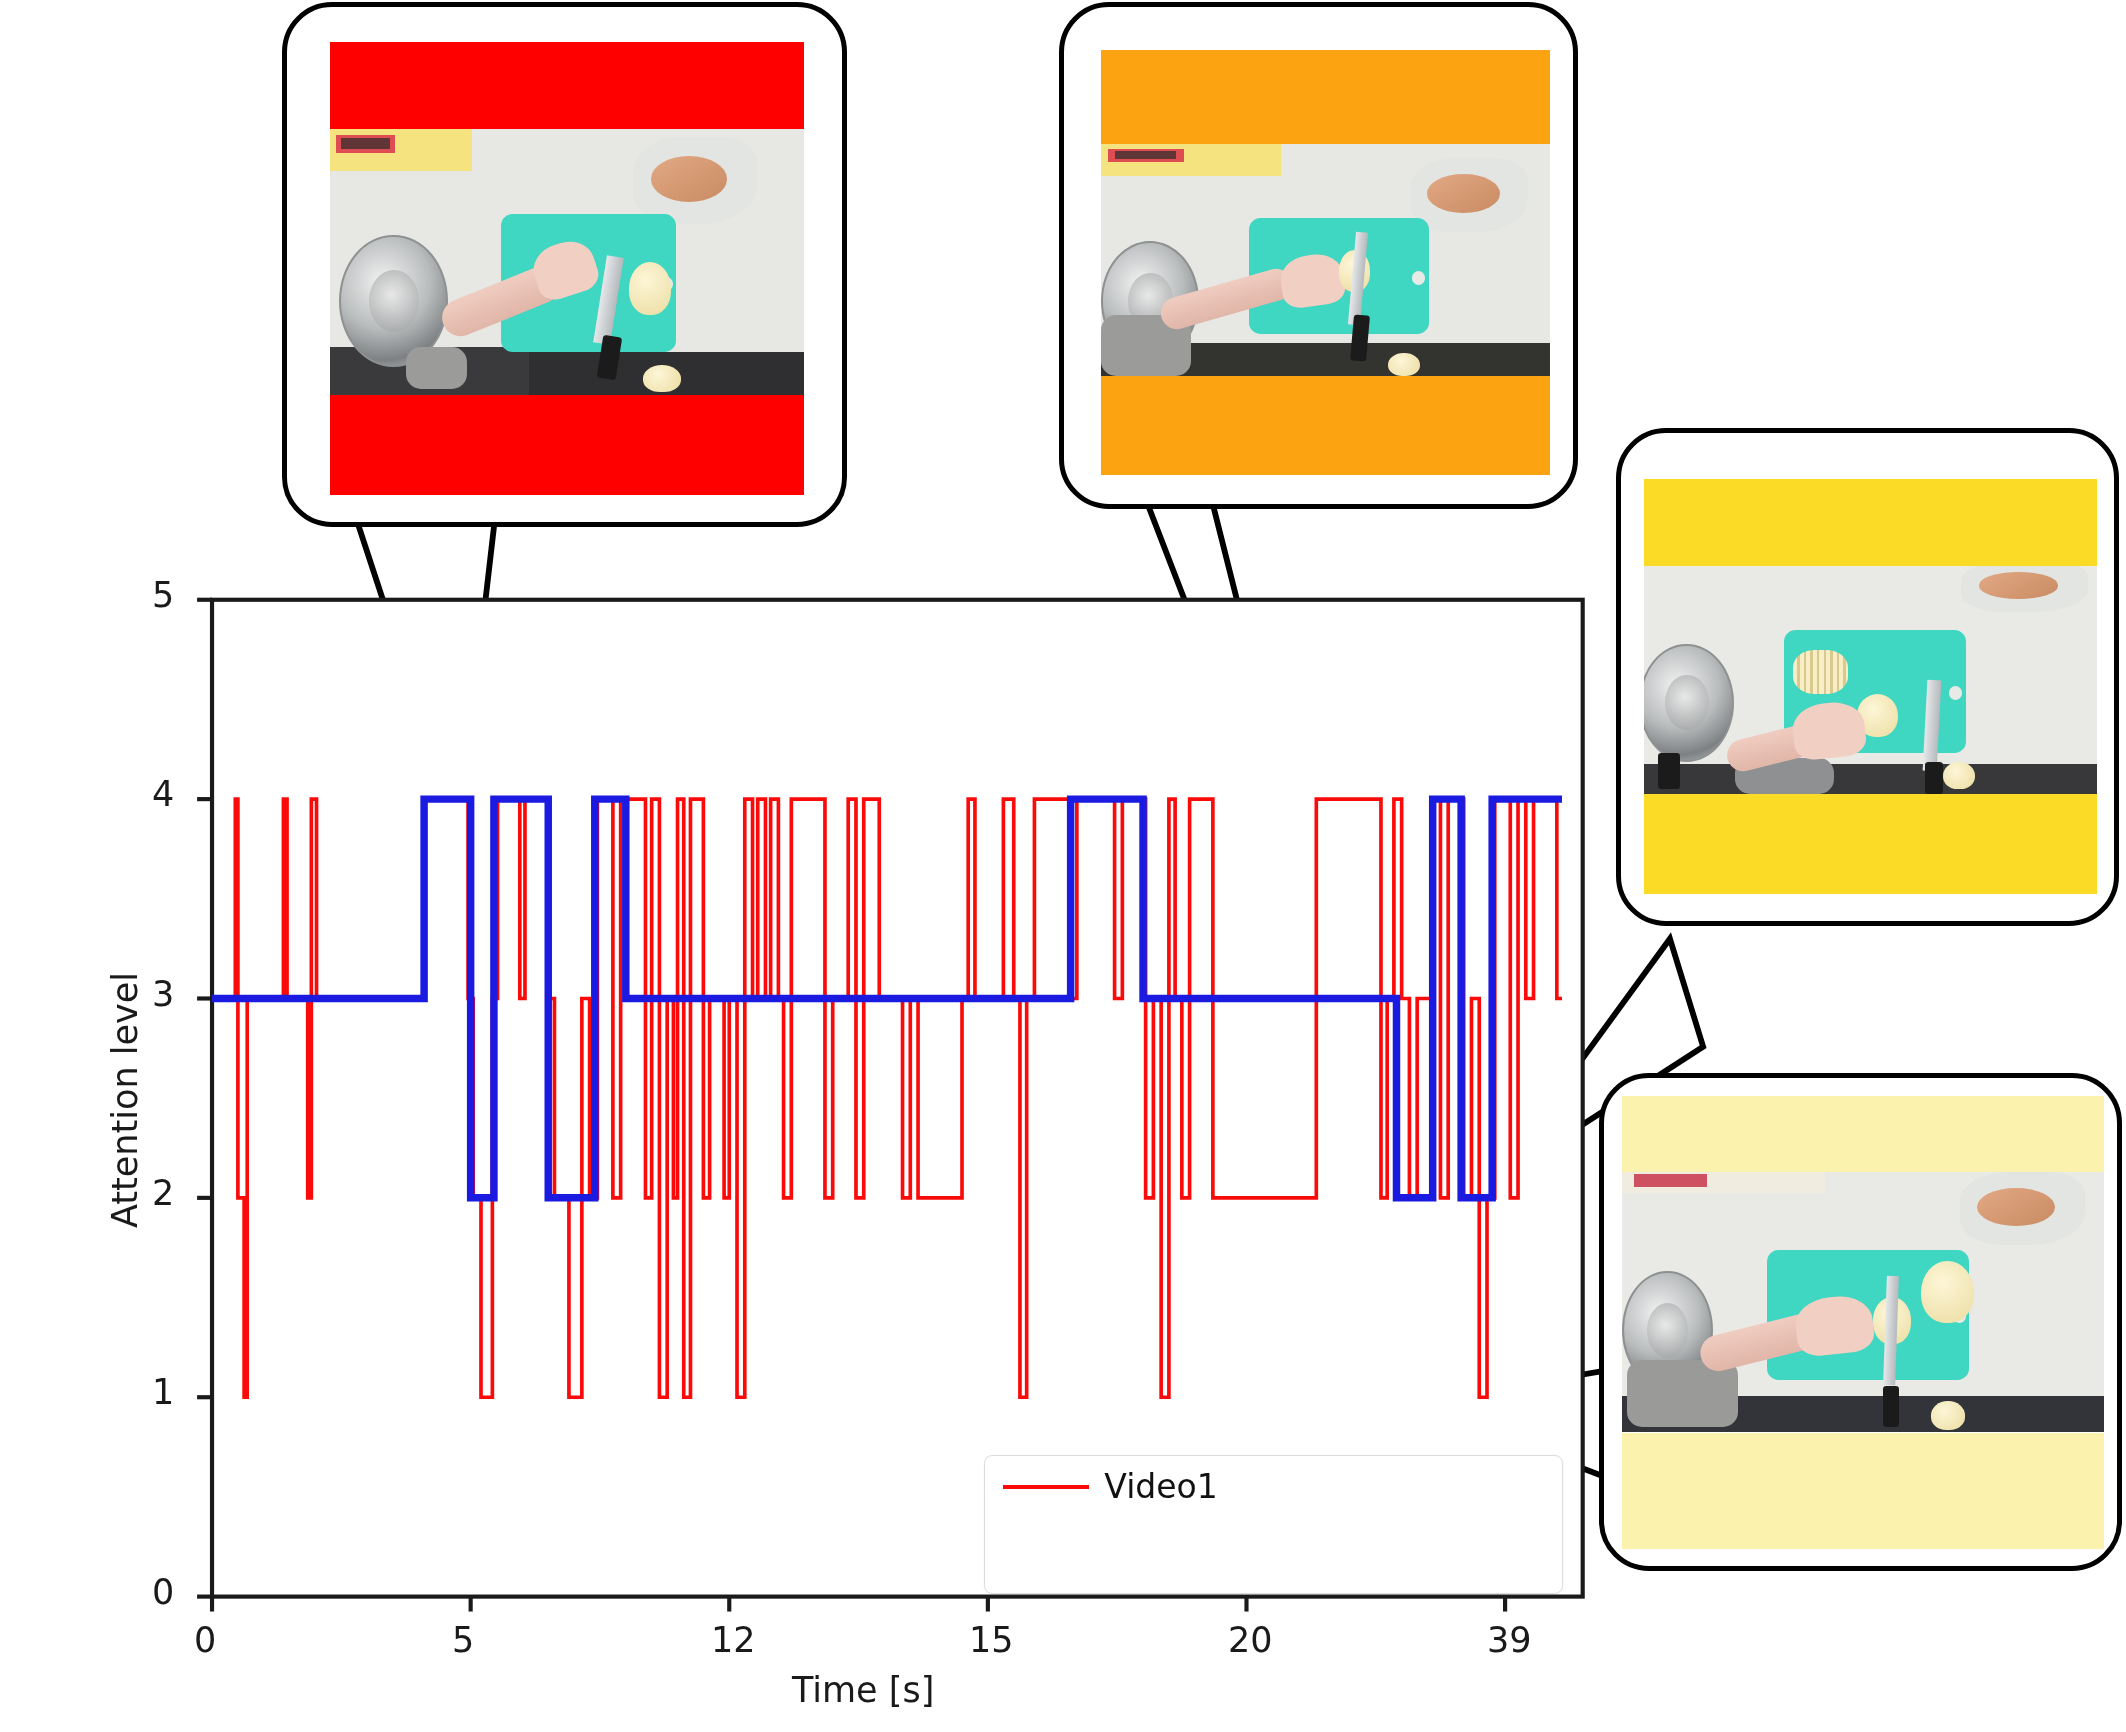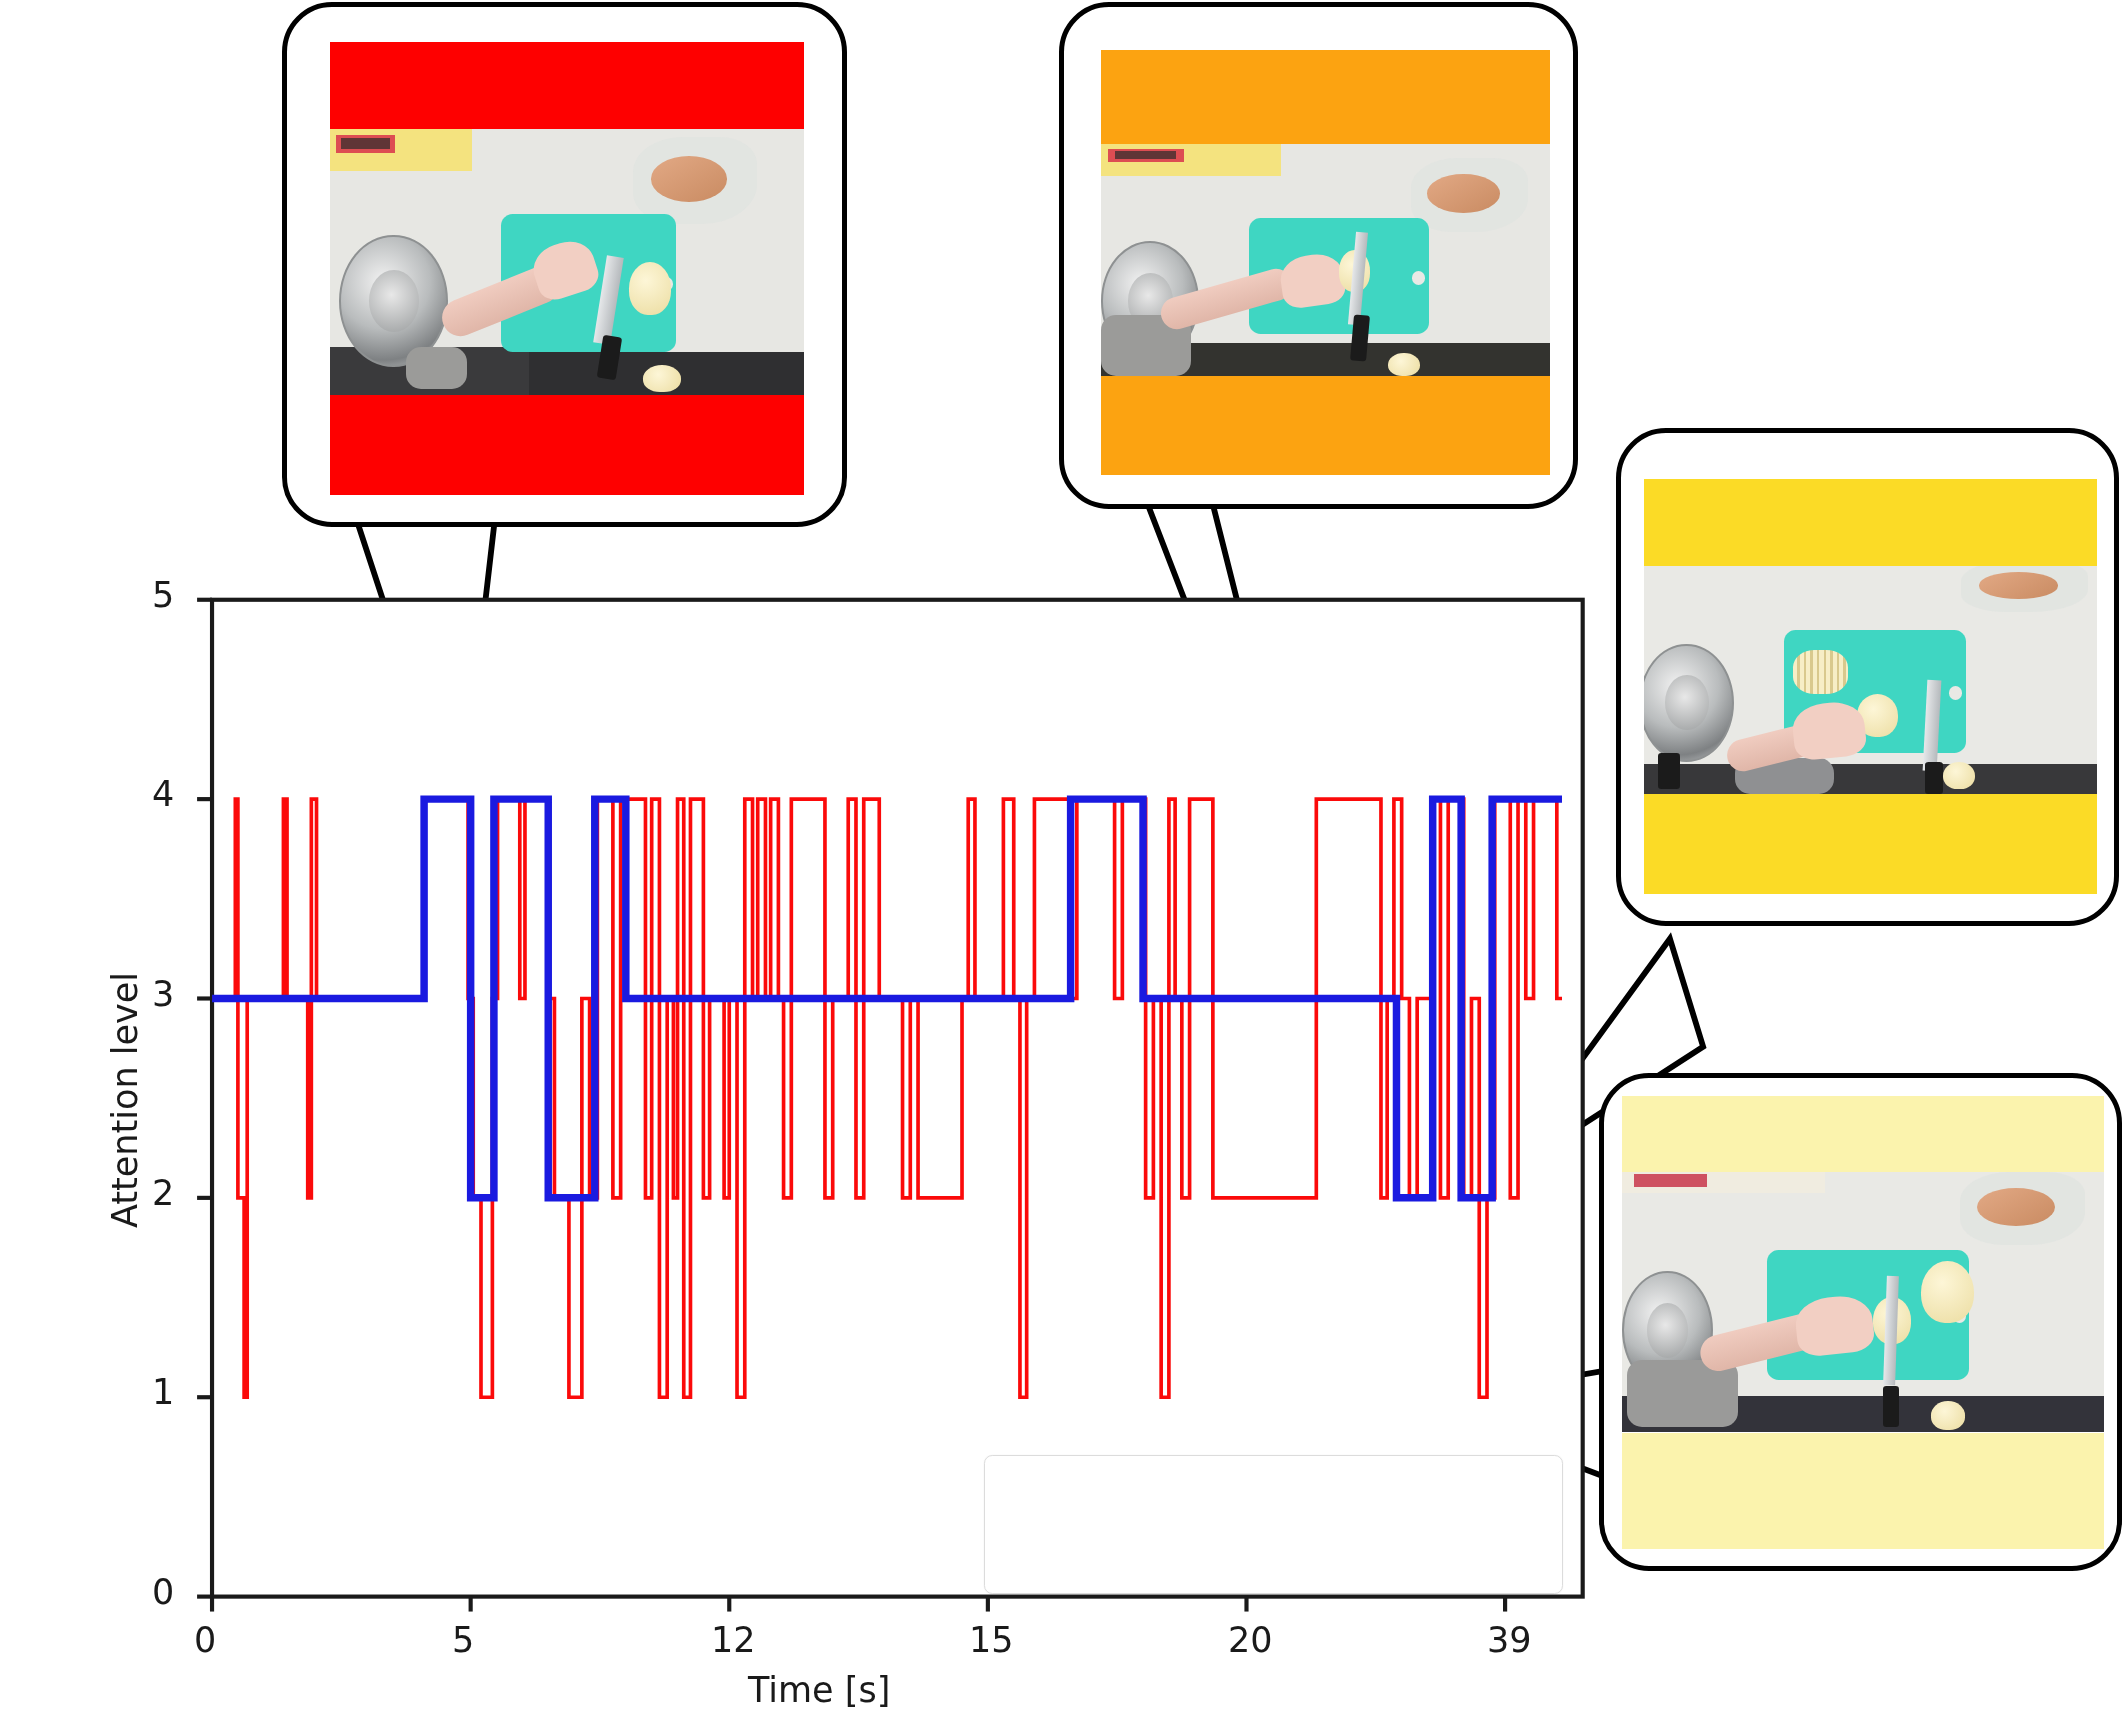--- a/index.html
+++ b/index.html
@@ -37,21 +37,21 @@
   .hand{position:absolute;background:#f2cfc3;border-radius:45% 45% 30% 30%;}
   .knife-b{position:absolute;background:linear-gradient(90deg,#e6e8ea,#b5b9bc);}
   .knife-h{position:absolute;background:#1b1b1b;border-radius:3.3px;}
   .bag{position:absolute;background:rgba(225,228,225,.85);border-radius:40% 30% 45% 35%;}
   .bag .food{position:absolute;left:14%;top:22%;width:62%;height:52%;border-radius:50%;
        background:linear-gradient(150deg,#e2a985,#c98b62);}
   .dark{position:absolute;background:#2d2d2f;}
   .stove{position:absolute;background:#3a3a3c;}
   .axis-label-y{position:absolute;transform-origin:center;transform:rotate(-90deg);
      font-size:35px;color:#1a1a1a;white-space:nowrap;}
-  .axis-label-x{position:absolute;font-size:35px;color:#1a1a1a;white-space:nowrap;}
+  .axis-label-x{position:absolute;font-size:35px;color:#1a1a1a;white-space:nowrap;margin-left:44px;}
   .tick-lbl{position:absolute;font-size:35px;color:#1a1a1a;}
 
   .legend{position:absolute;background:#fff;border:1.7px solid #dcdcdc;border-radius:8.3px;
      z-index:4;box-shadow:0 0 0 0.8px rgba(0,0,0,.02);}
   .legend-row{display:flex;align-items:center;height:45px;}
   .legend-line{width:86px;height:4.2px;margin:0 15px 0 18.3px;}
   .legend-txt{font-size:33px;color:#111;white-space:nowrap;}
 </style>
 </head>
 <body>
@@ -112,20 +112,24 @@
   <div id="xtick-labels">
       <div class="tick-lbl" style="left: 194px; top: 1620px;">0</div>
       <div class="tick-lbl" style="left: 452px; top: 1620px;">5</div>
       <div class="tick-lbl" style="left: 711px; top: 1620px;">12</div>
       <div class="tick-lbl" style="left: 969px; top: 1620px;">15</div>
       <div class="tick-lbl" style="left: 1228px; top: 1620px;">20</div>
       <div class="tick-lbl" style="left: 1487px; top: 1620px;">39</div>
     </div>
 
   <div class="legend" style="left:984px;top:1455px;width:577px;height:120px;padding:8.3px 0;">
+    <div class="legend-row">
+      <span class="legend-line" style="background:#fb0a0a;"></span>
+      <span class="legend-txt">Video1</span>
+    </div>
   </div>
 
   <div class="bubble" style="left:282px;top:1.7px;width:565px;height:525px;">
     <div class="thumb" style="left:43px;top:35px;width:474px;height:453px;">
       <div class="band" style="top:0;height:87px;background:#fe0000;"></div>
       <div class="band" style="bottom:0;height:100px;background:#fe0000;"></div>
       <div class="photo" style="top:87px;height:266px;">
         <div class="kitchen">
           <div class="counter" style="top:0;height:100%;background:#e7e7e3;"></div>
           <div class="pkg" style="left:0;top:0;width:30%;height:16%;">

